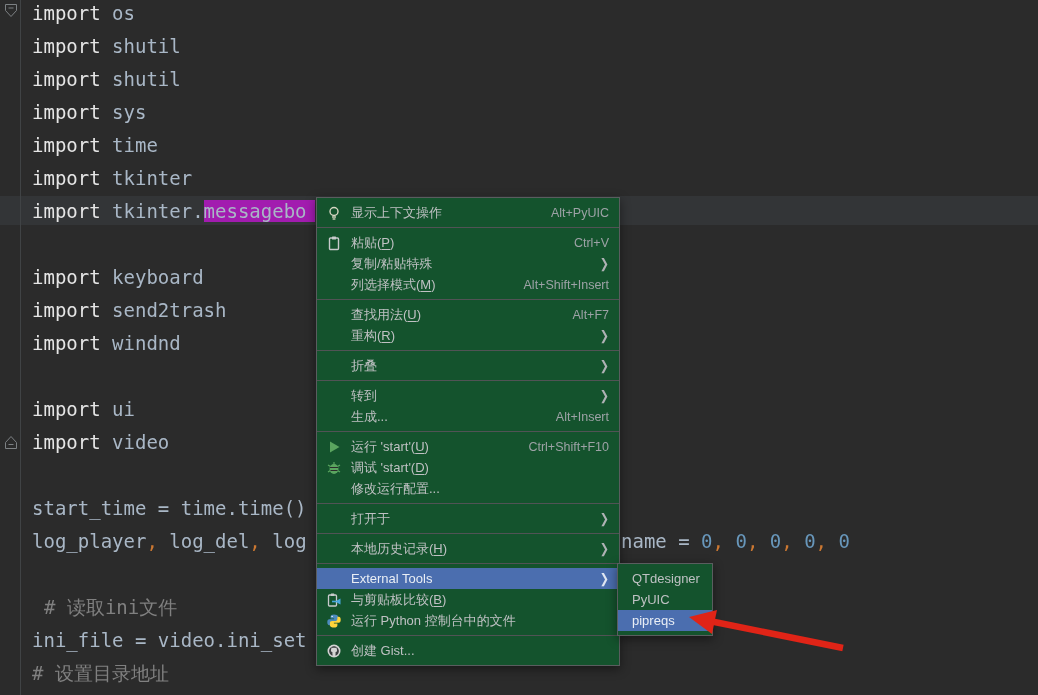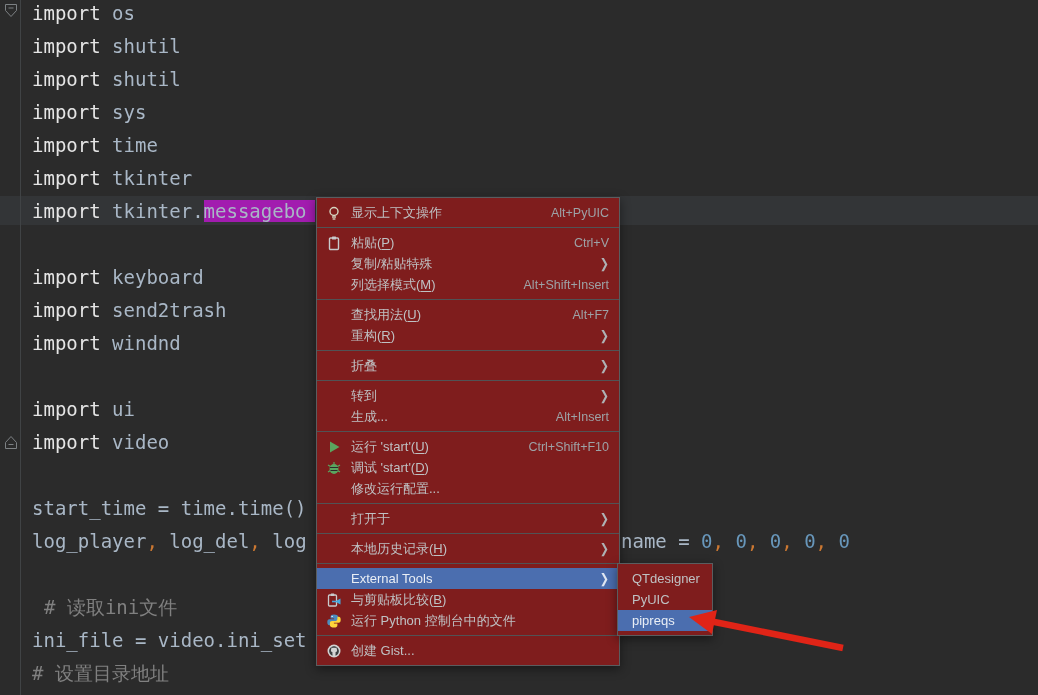--- a/index.html
+++ b/index.html
@@ -22,21 +22,21 @@
     font-size:19px;line-height:33px;height:33px;color:#a9b7c6;}
   .tk-k{color:#e5e5e5;}
   .tk-d{color:#a9b7c6;}
   .tk-c{color:#808080;}
   .tk-n{color:#6897bb;}
   .tk-o{color:#cc7832;}
   .tk-h{color:#a9b7c6;background:#a21caf;padding-right:8px;}
   .fold-marker{position:absolute;left:3px;width:16px;height:16px;}
   
   .menu{
-    position:absolute;background:#7f1d1d;border:1px solid #5a5d5f;
+    position:absolute;background:#14532d;border:1px solid #5a5d5f;
     box-shadow:0 3px 10px rgba(0,0,0,.45);z-index:5;
     padding:4px 0;box-sizing:border-box;
   }
   #main-menu{left:316px;top:197px;width:304px;}
   #sub-menu{left:617px;top:563px;width:96px;z-index:6;}
   .mi{
     position:relative;height:21px;display:flex;align-items:center;
     padding:0 10px 0 34px;font-size:13px;color:#bfc1c3;cursor:default;
   }
   #sub-menu .mi{padding:0 8px 0 14px;}

